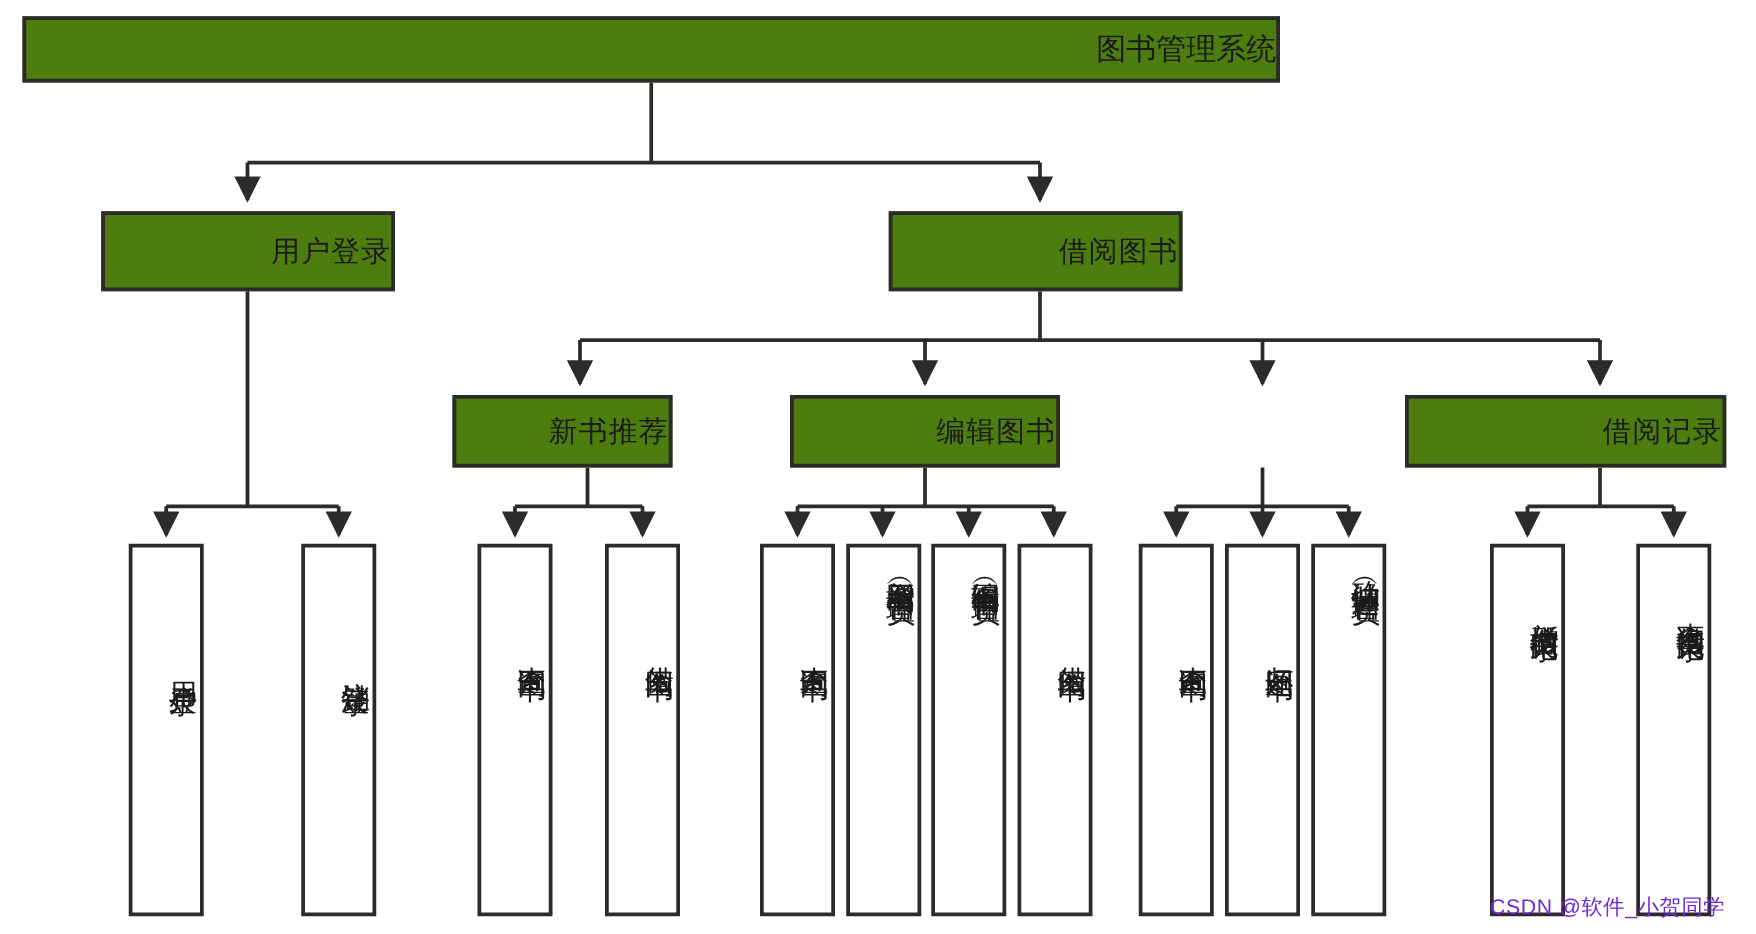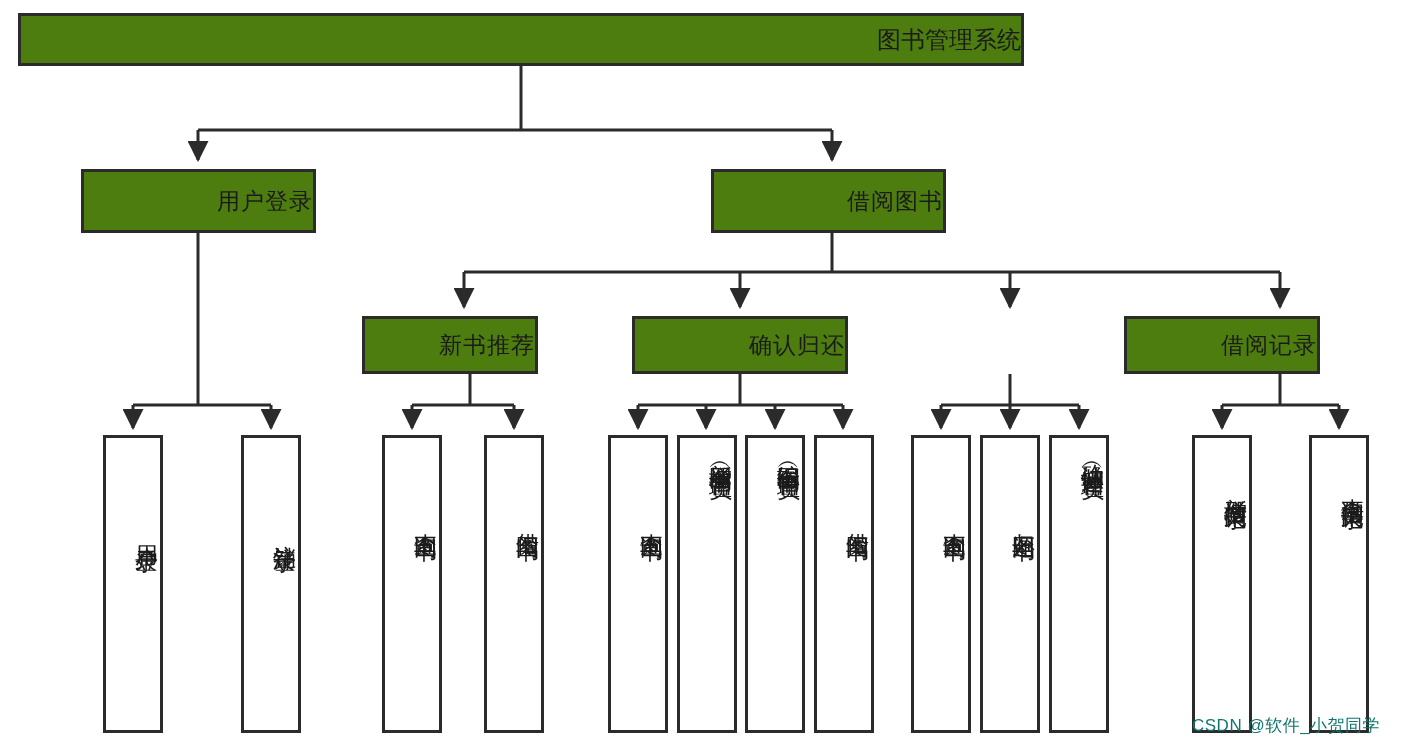--- a/index.html
+++ b/index.html
@@ -70,21 +70,21 @@
     left: 0;
     right: 0;
     display: flex;
     justify-content: center;
   }
   .watermark {
     position: absolute;
     left: 1192px;
     top: 714px;
     font-size: 17px;
-    color: #0f766e;
+    color: #6d28d9;
     white-space: nowrap;
     letter-spacing: 0.5px;
     text-align: center;
   }
 </style>
 </head>
 <body>
 
 <div id="canvas">
 
@@ -146,23 +146,23 @@
     <span>用户登录</span>
   </div>
   <div class="node h" style="left:711px; top:169px; width:235px; height:64px;">
     <span>借阅图书</span>
   </div>
 
   <div class="node h" style="left:362px; top:316px; width:176px; height:58px;">
     <span>新书推荐</span>
   </div>
   <div class="node h" style="left:632px; top:316px; width:216px; height:58px;">
-    <span>确认归还</span>
-  </div>
-  <div class="node h" style="left:1124px; top:316px; width:196px; height:58px;">
+    <span>编辑图书</span>
+  </div>
+  <div class="node h" style="left:1124px; top:316px; width:257px; height:58px;">
     <span>借阅记录</span>
   </div>
 
   <div class="leaf" style="left:103px; top:435px; width:60px; height:298px;">
     <div class="leaf-inner" style="top:85px;">
       <span class="vtext">用户登录</span>
     </div>
   </div>
   <div class="leaf" style="left:241px; top:435px; width:60px; height:298px;">
     <div class="leaf-inner" style="top:85px;">

